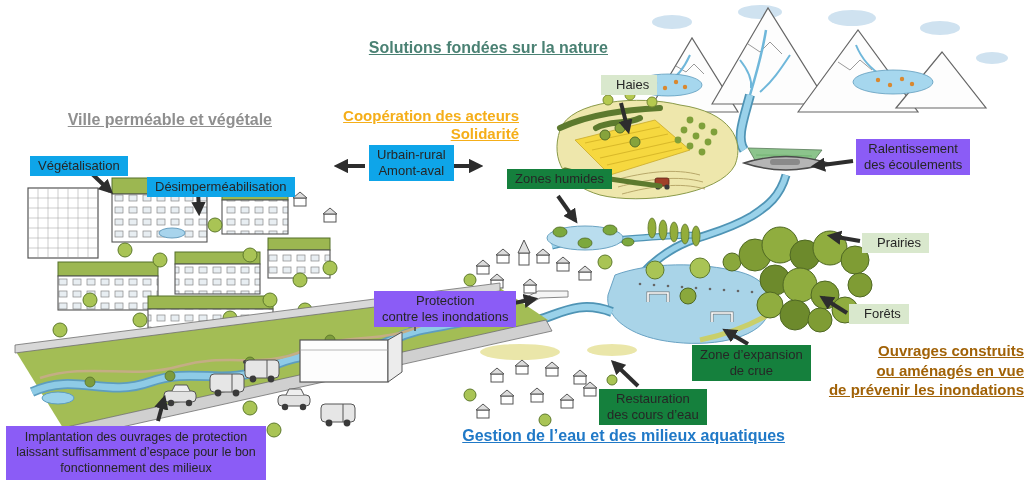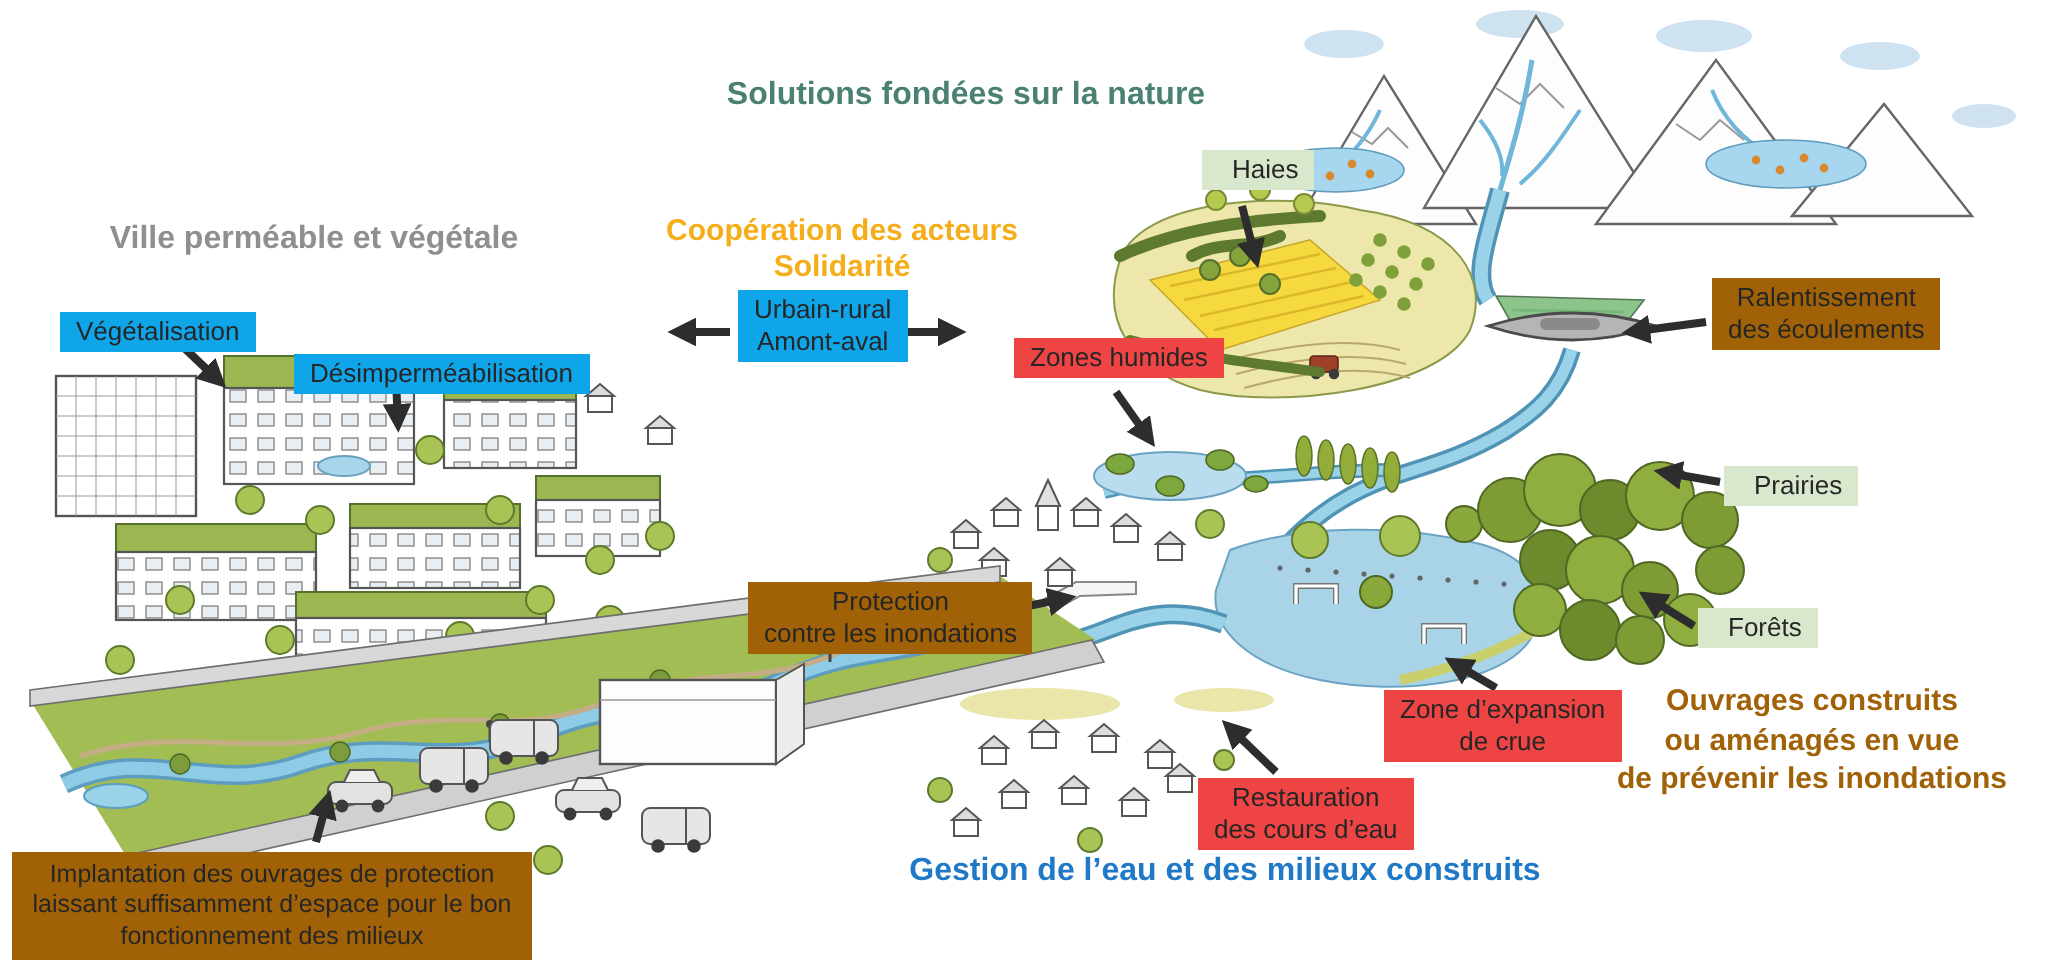--- a/index.html
+++ b/index.html
@@ -3,25 +3,25 @@
 <meta charset="utf-8">
 <style>
   html,body{margin:0;padding:0;background:#fff;}
   #stage{position:relative;width:1024px;height:482px;background:#ffffff;
          font-family:"Liberation Sans", sans-serif;overflow:hidden;}
   #illustration{position:absolute;left:0;top:0;}
   .box{position:absolute;font-size:13px;line-height:1.22;color:#262626;
        padding:2px 8px;white-space:pre-line;text-align:center;z-index:2;}
   .gray{background:#0ea5e9;margin-top:16px;}
   .green{background:#d9e8cd;padding-left:15px;}
-  .blue{background:#ef4444;}
-  .purple{background:#a16207;}
+  .blue{background:#15803d;}
+  .purple{background:#8b5cf6;}
   .yellow{background:#0ea5e9;}
   .heading{position:absolute;font-weight:bold;white-space:pre-line;
-           text-align:center;z-index:2;line-height:1.2;}
+           text-align:right;z-index:2;line-height:1.2;text-decoration:underline;}
   .h-nature{color:#4a8173;font-size:16px;}
   .h-ville{color:#8f8f8f;font-size:16px;}
   .h-coop{color:#f5ae19;font-size:15px;}
   .h-ouvrages{color:#a16207;font-size:15px;line-height:1.3;}
   .h-gestion{color:#2079c7;font-size:16px;}
 </style>
 </head>
 <body>
 
 <div id="stage">
@@ -315,21 +315,21 @@
   </g>
 </svg>
 
 <div class="heading h-nature" style="left:358px;top:38px;width:250px">Solutions fondées sur la nature</div>
 <div class="heading h-ville" style="left:42px;top:110px;width:230px">Ville perméable et végétale</div>
 <div class="heading h-coop" style="left:323px;top:107px;width:196px">Coopération des acteurs
 Solidarité</div>
 <div class="heading h-ouvrages" style="left:788px;top:341px;width:236px">Ouvrages construits
 ou aménagés en vue
 de prévenir les inondations</div>
-<div class="heading h-gestion" style="left:440px;top:426px;width:345px">Gestion de l’eau et des milieux construits</div>
+<div class="heading h-gestion" style="left:440px;top:426px;width:345px">Gestion de l’eau et des milieux aquatiques</div>
 
 <div class="box gray" style="left:30px;top:140px">Végétalisation</div>
 <div class="box gray" style="left:147px;top:161px">Désimperméabilisation</div>
 <div class="box yellow" style="left:369px;top:145px">Urbain-rural
 Amont-aval</div>
 <div class="box green" style="left:601px;top:75px">Haies</div>
 <div class="box blue" style="left:507px;top:169px">Zones humides</div>
 <div class="box purple" style="left:856px;top:139px">Ralentissement
 des écoulements</div>
 <div class="box green" style="left:862px;top:233px">Prairies</div>

